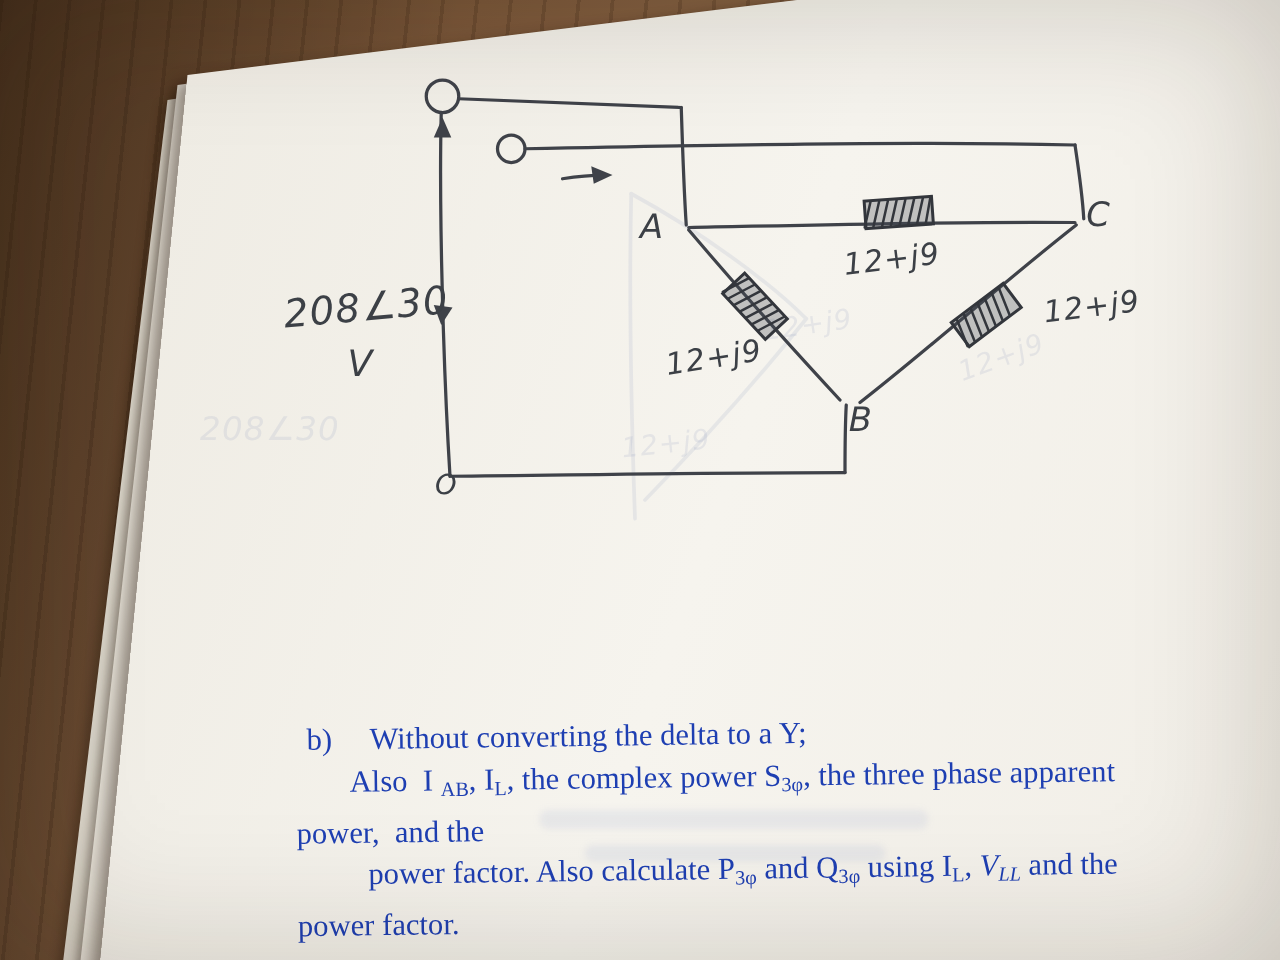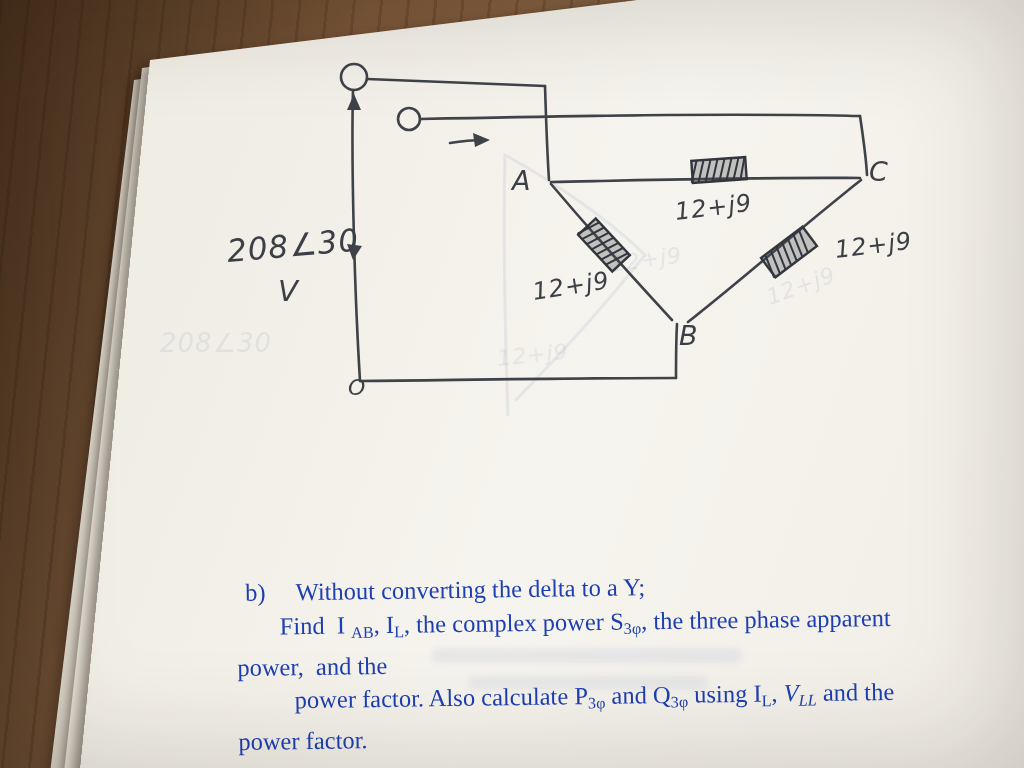--- a/index.html
+++ b/index.html
@@ -124,19 +124,19 @@
   <text class="hand" x="348" y="395" font-size="22">O</text>
   <text class="hand" x="228" y="262" font-size="31" transform="rotate(-5 228 262)">208∠30</text>
   <text class="hand" x="278" y="301" font-size="29">V</text>
   <text class="hand" x="676" y="220" font-size="24" transform="rotate(-7 676 220)">12+j9</text>
   <text class="hand" x="534" y="300" font-size="24" transform="rotate(-9 534 300)">12+j9</text>
   <text class="hand" x="836" y="258" font-size="24" transform="rotate(-7 836 258)">12+j9</text>
 </svg>
 
 <div id="question">
   <div class="q-line" id="q1"><span class="gap">b)</span><span>Without converting the delta to a Y;</span></div>
-  <div class="q-line" id="q2"><span>Find  I </span><span class="sub">AB</span><span>, I</span><span class="sub">L</span><span>, the complex power S</span><span class="sub">3φ</span><span>, the three phase apparent</span></div>
+  <div class="q-line" id="q2"><span>Also  I </span><span class="sub">AB</span><span>, I</span><span class="sub">L</span><span>, the complex power S</span><span class="sub">3φ</span><span>, the three phase apparent</span></div>
   <div class="q-line" id="q3"><span>power,  and the</span></div>
   <div class="q-line" id="q4"><span>power factor. Also calculate P</span><span class="sub">3φ</span><span> and Q</span><span class="sub">3φ</span><span> using I</span><span class="sub">L</span><span>, </span><span class="ital">V</span><span class="ital sub">LL</span><span> and the</span></div>
   <div class="q-line" id="q5"><span>power factor.</span></div>
 </div>
 
 <div class="vignette"></div>
 
 </body></html>

